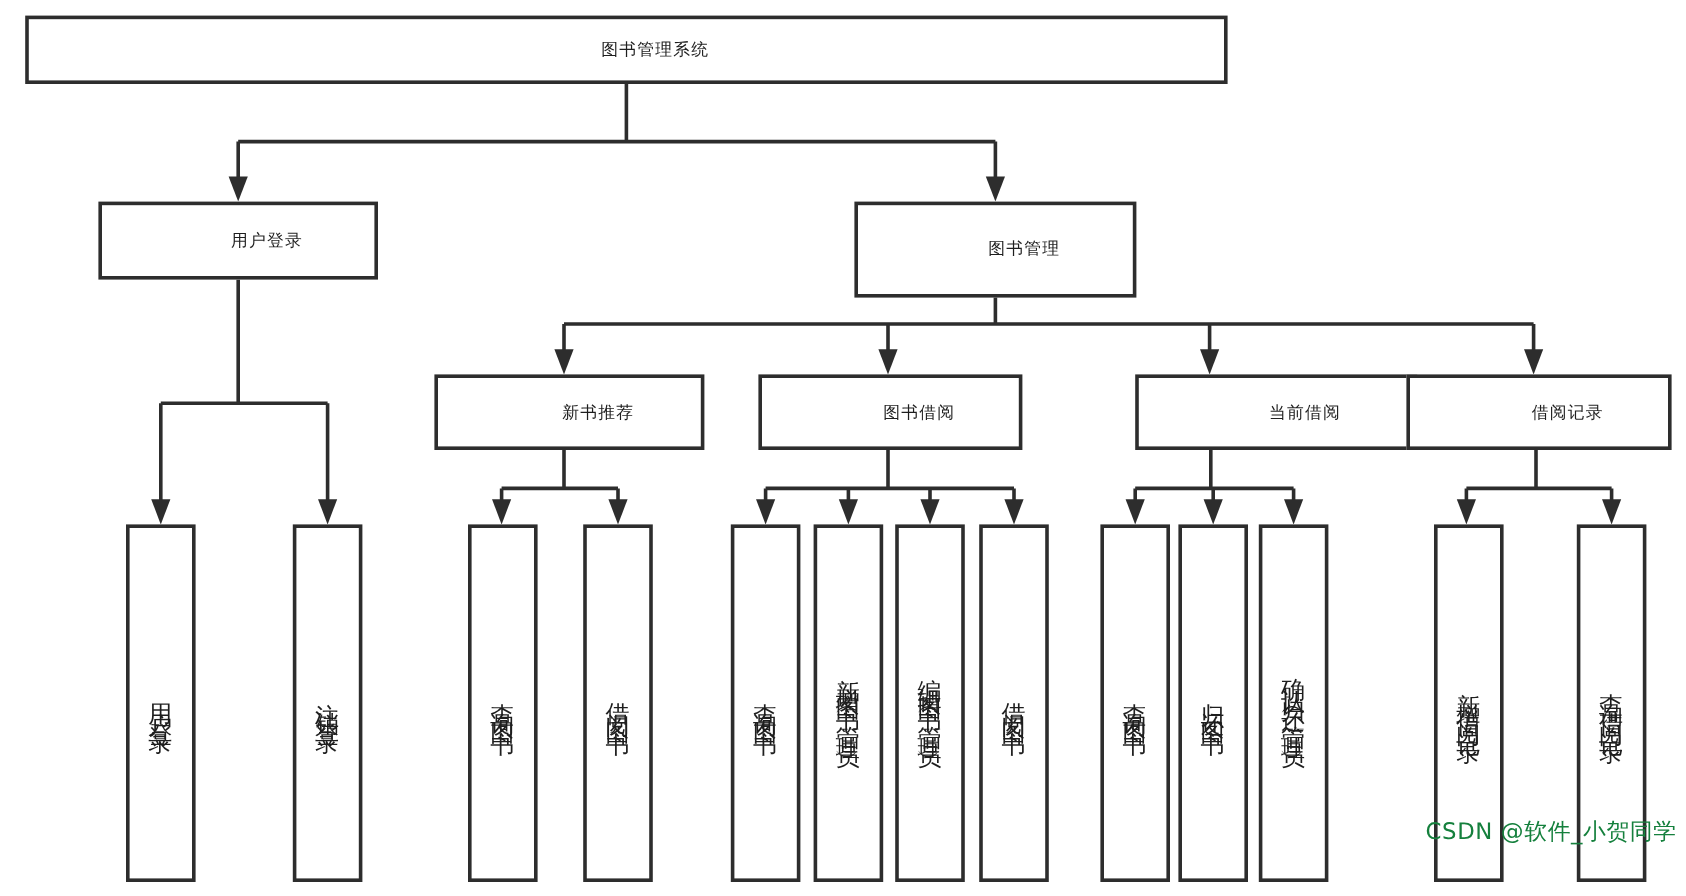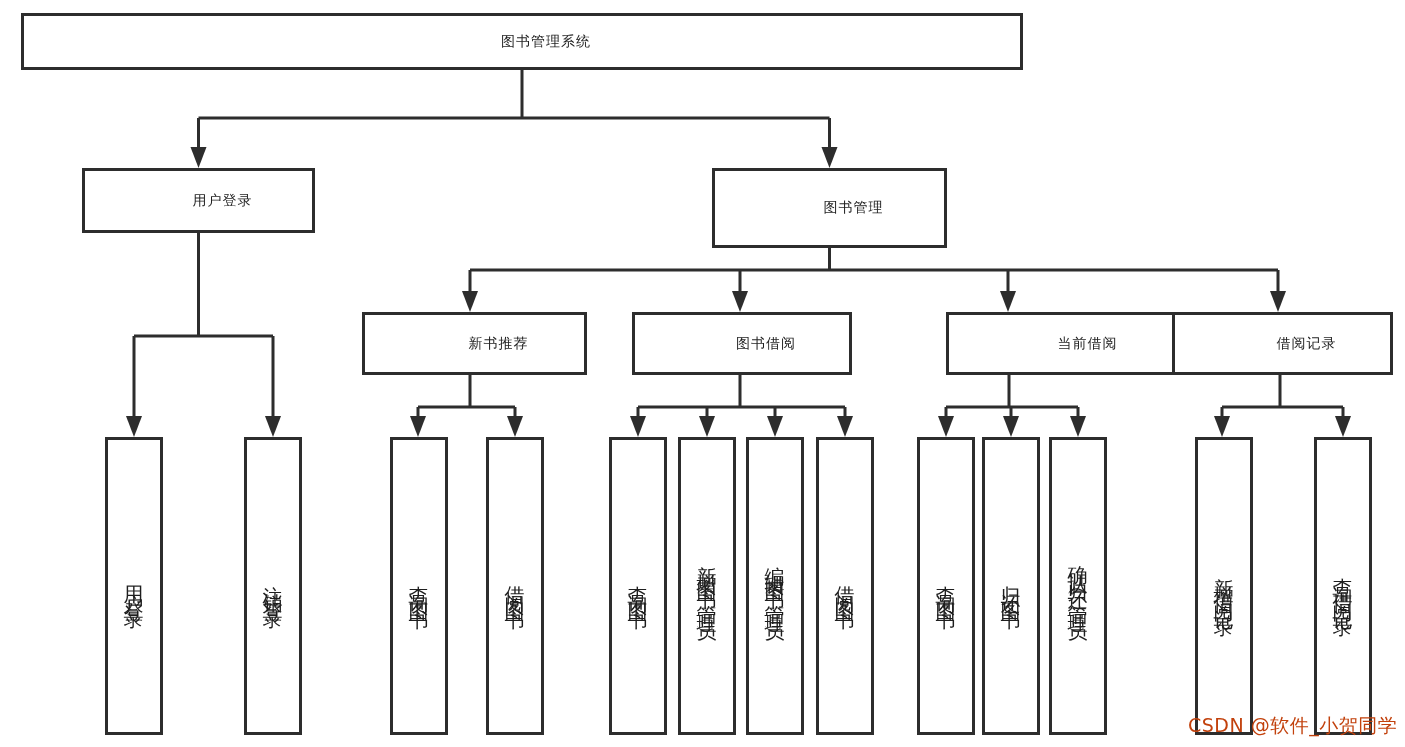--- a/index.html
+++ b/index.html
@@ -62,24 +62,24 @@
   #lf-6  { left: 746px;  }
   #lf-7  { left: 816px;  }
   #lf-8  { left: 917px;  }
   #lf-9  { left: 982px;  }
   #lf-10 { left: 1049px; }
   #lf-11 { left: 1195px; }
   #lf-12 { left: 1314px; }
   .watermark {
     position: absolute;
     left: 1188px;
-    top: 713px;
+    top: 680px;
     font-size: 19px;
     letter-spacing: 0.5px;
-    color: #c2410c;
+    color: #15803d;
     white-space: nowrap;
     z-index: 4;
   }
 </style>
 </head>
 <body>
 
 <div class="stage">
 
   <svg class="connectors" width="1405" height="747" viewBox="0 0 1405 747" xmlns="http://www.w3.org/2000/svg">

